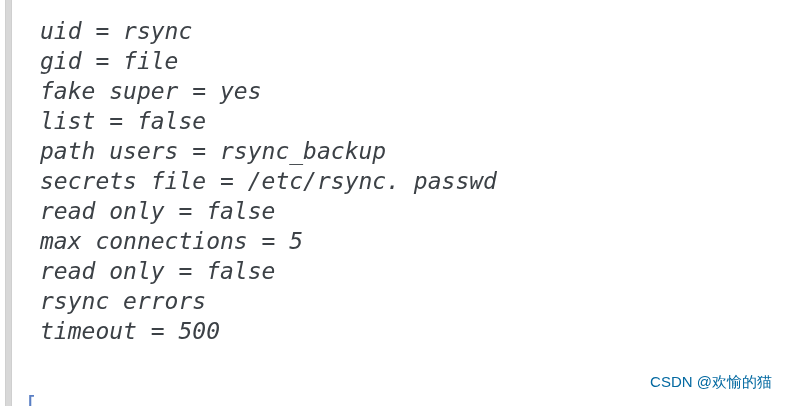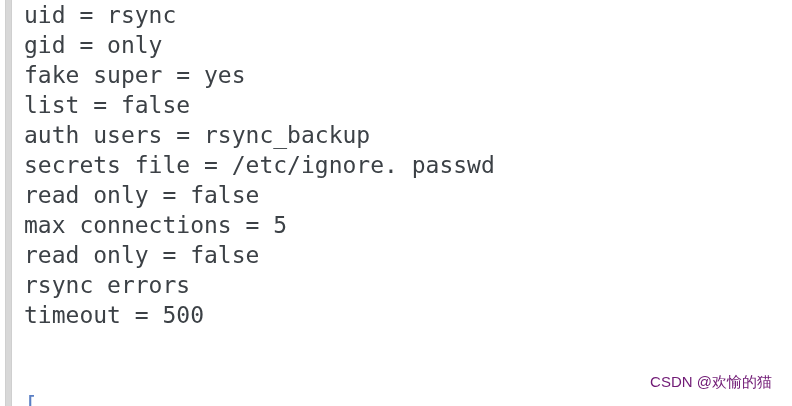--- a/index.html
+++ b/index.html
@@ -36,23 +36,24 @@
     border-left: 1px solid #cfcfcf;
     border-right: 1px solid #cfcfcf;
     box-sizing: border-box;
   }
 
   #code-lines {
     position: absolute;
     left: 24px;
     top: 0;
     right: 0;
-    margin: 0;
+    margin: 16px;
     padding: 0;
     list-style: none;
+    font-style: italic;
   }
 
   .code-line {
     display: block;
     height: 30px;
     line-height: 30px;
     font-family: "DejaVu Sans Mono", "Liberation Mono", monospace;
     font-size: 23px;
     font-weight: 400;
     color: #3c4146;
@@ -73,39 +74,39 @@
     color: #5a7fc4;
     white-space: pre;
   }
 
   #watermark {
     position: absolute;
     right: 20px;
     bottom: 14px;
     font-family: "Liberation Sans", "DejaVu Sans", sans-serif;
     font-size: 15px;
-    color: #701a75;
+    color: #0369a1;
     white-space: nowrap;
     user-select: none;
   }
 </style>
 </head>
 <body>
 
 <div id="code-block">
 
   <div id="gutter-rule"></div>
 
   <div id="code-lines">
     <span class="code-line">uid = rsync</span>
-    <span class="code-line">gid = only</span>
+    <span class="code-line">gid = file</span>
     <span class="code-line">fake super = yes</span>
     <span class="code-line">list = false</span>
-    <span class="code-line">auth users = rsync_backup</span>
-    <span class="code-line">secrets file = /etc/ignore. passwd</span>
+    <span class="code-line">path users = rsync_backup</span>
+    <span class="code-line">secrets file = /etc/rsync. passwd</span>
     <span class="code-line">read only = false</span>
     <span class="code-line">max connections = 5</span>
     <span class="code-line">read only = false</span>
     <span class="code-line">rsync errors</span>
     <span class="code-line">timeout = 500</span>
   </div>
 
   <div id="clipped-line">[</div>
 
   <div id="watermark">CSDN @欢愉的猫</div>

